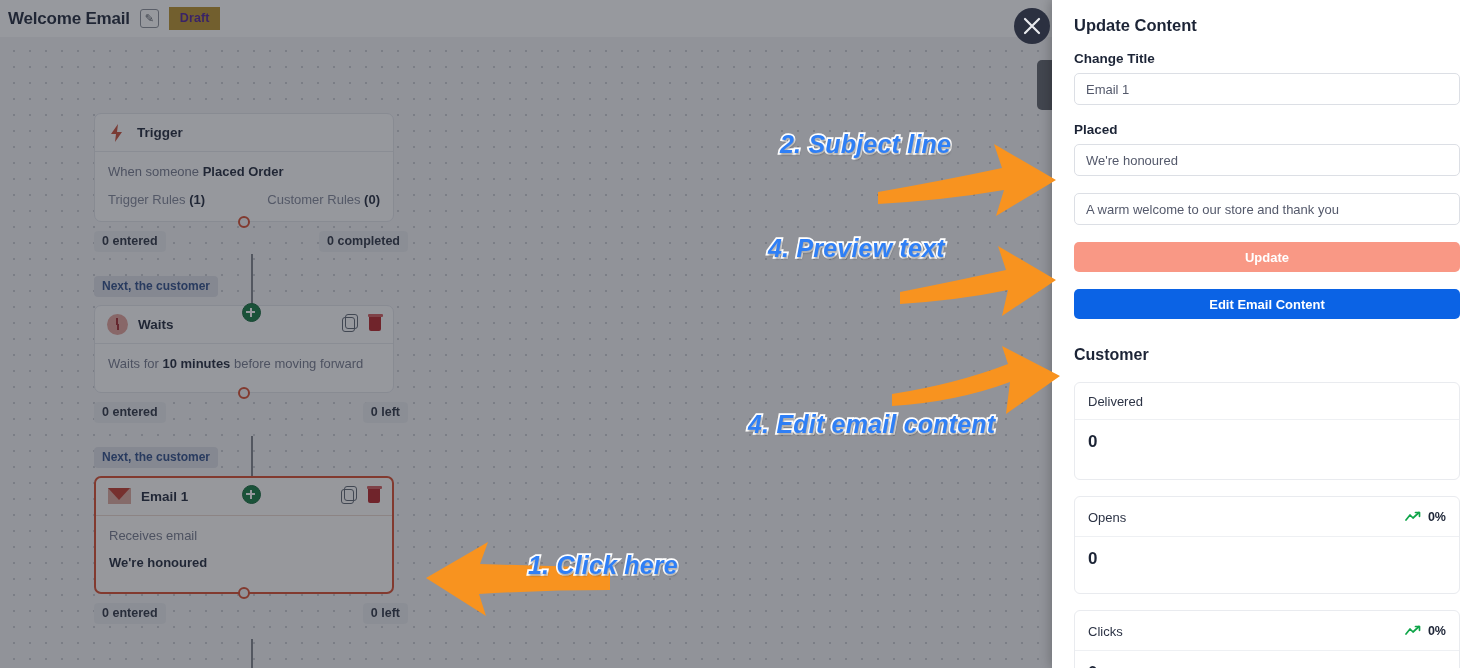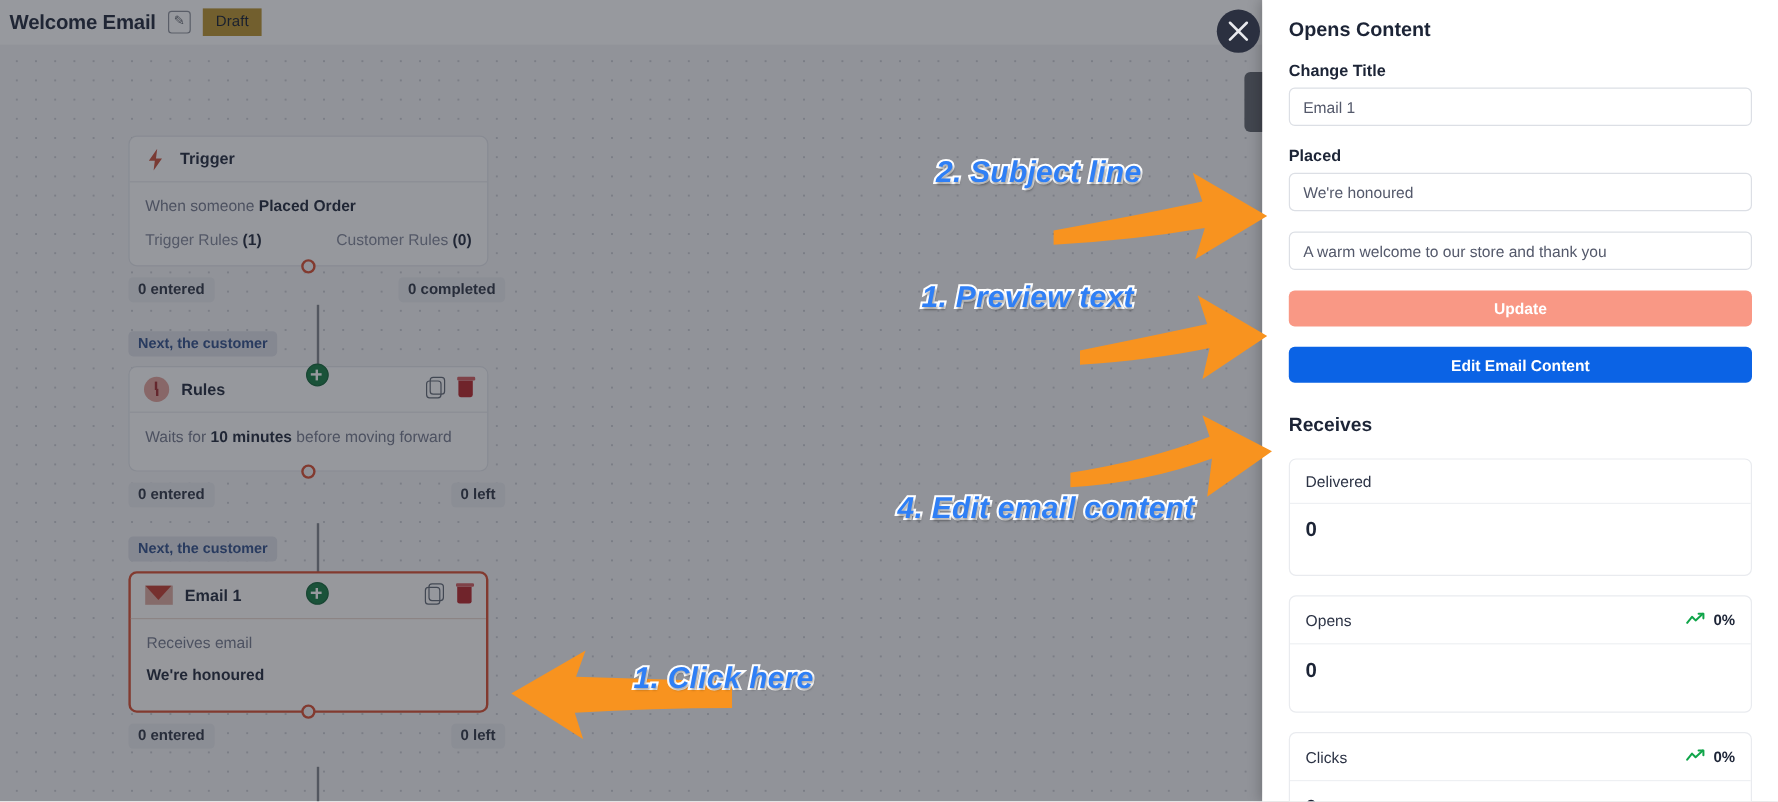--- a/index.html
+++ b/index.html
@@ -52,23 +52,23 @@
     border: 1.5px solid #8b8f98;
     border-radius: 3px;
     display: flex; align-items: center; justify-content: center;
     color: #555a63;
     font-size: 11px;
     line-height: 1;
     cursor: pointer;
   }
   .status-badge {
     background: #b8912a;
-    color: #0f172a;
+    color: #4c1d95;
     font-size: 12.5px;
-    font-weight: normal;
+    font-weight: bold;
     padding: 4px 11px 5px;
     border-radius: 0;
     letter-spacing: 0.1px;
   }
 
   .canvas {
     position: absolute;
     left: 0; top: 37px;
     width: 1052px;
     height: 631px;
@@ -94,21 +94,21 @@
     left: 1037px; top: 60px;
     width: 26px; height: 50px;
     background: #5c6068;
     border-radius: 5px 0 0 5px;
     z-index: 3;
   }
 
   
   .flow {
     position: absolute;
-    left: 107px; top: 76px;
+    left: 94px; top: 76px;
     width: 320px;
   }
   .spine {
     position: absolute;
     left: 157px;
     width: 2px;
     background: #7d8188;
     z-index: 0;
   }
   .arrowhead {
@@ -481,21 +481,21 @@
           <span class="pill left">0 entered</span>
           <span class="pill right">0 completed</span>
         </div>
 
         <div style="margin-top:25px;">
           <span class="label-chip">Next, the customer</span>
         </div>
         <div class="node" style="margin-top:8px;">
           <div class="node-head">
             <span class="ico-clock"></span>
-            <span class="node-title">Rules</span>
+            <span class="node-title">Waits</span>
             <span class="node-actions">
               <span class="ico-copy"></span>
               <span class="ico-trash"></span>
             </span>
           </div>
           <div class="node-body" style="padding-bottom:18px;">
             <div class="node-line"><span>Waits for </span><b>10 minutes</b><span> before moving forward</span></div>
           </div>
           <div class="edge-dot"></div>
         </div>
@@ -535,40 +535,40 @@
   </div>
 
   <div class="close-btn">
     <svg width="18" height="18" viewBox="0 0 18 18">
       <path d="M2 2 L16 16 M16 2 L2 16" stroke="#e9eaee" stroke-width="2.2" stroke-linecap="round"></path>
     </svg>
   </div>
 
   <div id="drawer">
 
-    <div class="drawer-h1">Opens Content</div>
+    <div class="drawer-h1">Update Content</div>
 
     <div class="field-group">
       <div class="field-label">Change Title</div>
       <input class="field-input" value="Email 1" style="">
     </div>
 
     <div class="field-group">
       <div class="field-label">Placed</div>
       <input class="field-input" value="We're honoured" style="">
     </div>
 
     <div class="field-group">
       <input class="field-input" value="A warm welcome to our store and thank you" style="">
     </div>
 
     <button class="btn btn-update">Update</button>
     <button class="btn btn-edit">Edit Email Content</button>
 
-    <div class="analytics-h">Receives</div>
+    <div class="analytics-h">Customer</div>
 
     <div class="cards">
 
       <div class="card">
         <div class="card-top">
           <span class="card-label">Delivered</span>
         </div>
         <div class="card-value">0</div>
       </div>
 
@@ -635,21 +635,21 @@
       <path d="M2 62 Q70 58 128 48 L120 74 L180 38 L118 2 L126 26 Q70 38 2 50 Z" fill="#f8931f"></path>
     </svg>
   </div>
   <div class="callout" style="left:780px; top:130px;">2. Subject line</div>
 
   <div class="arrow" style="left:898px; top:244px;">
     <svg width="160" height="78" viewBox="0 0 160 78">
       <path d="M2 60 Q62 56 110 46 L104 72 L158 36 L100 2 L108 26 Q62 36 2 48 Z" fill="#f8931f"></path>
     </svg>
   </div>
-  <div class="callout" style="left:768px; top:234px;">1. Preview text</div>
+  <div class="callout" style="left:768px; top:234px;">4. Preview text</div>
 
   <div class="arrow" style="left:890px; top:344px;">
     <svg width="172" height="76" viewBox="0 0 172 76">
       <path d="M2 62 Q66 58 120 38 L116 70 L170 32 L112 2 L118 20 Q66 40 2 50 Z" fill="#f8931f"></path>
     </svg>
   </div>
   <div class="callout" style="left:748px; top:410px;">4. Edit email content</div>
 
 </div>
 

